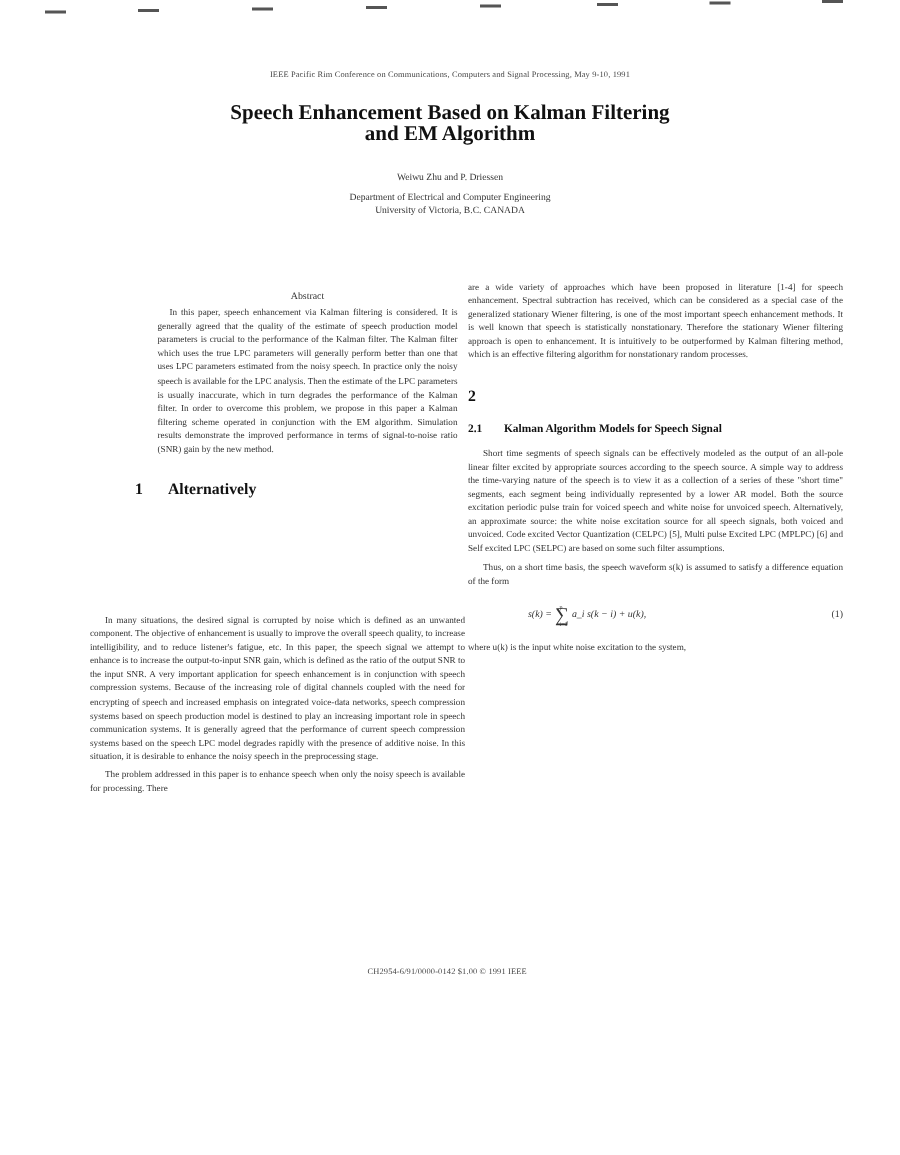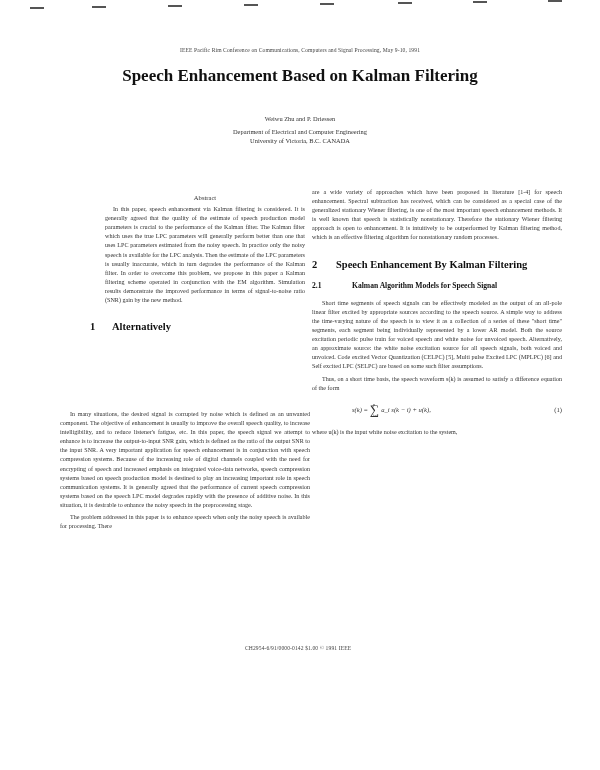--- a/index.html
+++ b/index.html
@@ -3,40 +3,40 @@
 <meta charset="utf-8">
 <style>
   html, body { margin: 0; padding: 0; background: #ffffff; }
   body { width: 600px; height: 770px; position: relative; overflow: hidden;
          font-family: "Liberation Serif", "DejaVu Serif", serif; color: #222; }
   .scan-marks { position: absolute; top: 0; left: 0; width: 600px; height: 10px; }
   .scan-marks span { position: absolute; height: 2px; width: 14px; background: #555; }
   .header-line { position: absolute; top: 47px; left: 0; width: 600px; text-align: center;
                  font-size: 5.6px; color: #444; letter-spacing: 0.1px; }
   .title { position: absolute; top: 69px; left: 0; width: 600px; text-align: center;
-           font-size: 17px; font-weight: bold; line-height: 14px; color: #111; }
+           font-size: 14px; font-weight: bold; line-height: 14px; color: #111; }
   .authors { position: absolute; top: 115px; left: 0; width: 600px; text-align: center;
              font-size: 6.4px; color: #333; }
   .affil { position: absolute; top: 128px; left: 0; width: 600px; text-align: center;
            font-size: 6.4px; line-height: 8.5px; color: #333; }
   .col { position: absolute; font-size: 6.1px; line-height: 9.1px; color: #333; text-align: justify; }
   .col-left { left: 105px; top: 193px; width: 200px; }
   .abstract-heading { text-align: center; font-size: 6.6px; margin-bottom: 3px; }
   .abstract p { margin: 0; text-indent: 8px; }
   .section-heading { font-size: 10.5px; font-weight: bold; color: #111; margin: 12px 0 14px 0;
                      display: flex; line-height: 12px; }
   .section-heading .num { width: 22px; margin-left: -15px; }
   .intro { left: 60px; top: 410px; width: 250px; }
   .intro p { margin: 0; text-indent: 10px; }
   .intro p + p { margin-top: 3px; }
   .col-right { left: 312px; top: 188px; width: 250px; }
   .col-right p { margin: 0; }
   .sec2 { font-size: 10.5px; font-weight: bold; color: #111; margin: 16px 0 10px 0; display: flex; line-height: 12.5px; }
   .sec2 .num { width: 24px; flex: none; }
-  .subsec { font-size: 7.6px; font-weight: bold; color: #111; margin: 0 0 8px 0; display: flex; line-height: 9.5px; gap: 16px; }
+  .subsec { font-size: 7.6px; font-weight: bold; color: #111; margin: 0 0 8px 0; display: flex; line-height: 9.5px; }
   .subsec .num { width: 24px; flex: none; }
   .indent { text-indent: 10px; }
   .equation { display: flex; align-items: center; margin: 10px 0 12px 0; font-size: 6.6px; font-style: italic; }
   .equation .lhs { margin-left: 40px; flex: 1; display: flex; align-items: center; }
   .sigma { font-size: 13px; font-style: normal; margin: 0 2px; line-height: 12px; position: relative; }
   .sigma small { position: absolute; font-size: 4px; left: 3px; }
   .sigma .top { top: -5px; } .sigma .bot { bottom: -6px; }
   .eqnum { font-style: normal; width: 20px; text-align: right; }
   .footer-id { position: absolute; top: 645px; left: 245px; font-size: 5.6px; color: #444; letter-spacing: 0.1px; }
 </style>
@@ -51,20 +51,21 @@
   <span style="left:320px;top:3px"></span>
     <span style="left:398px;top:2px"></span>
   <span style="left:473px;top:1px"></span>
     <span style="left:548px;top:0px"></span>
 </div>
 
 <div class="header-line">IEEE Pacific Rim Conference on Communications, Computers and Signal Processing, May 9-10, 1991</div>
 
 <div class="title">
   <div>Speech Enhancement Based on Kalman Filtering</div>
+  <div>and EM Algorithm</div>
 </div>
 
 <div class="authors">Weiwu Zhu   and   P. Driessen</div>
 <div class="affil">
   <div>Department of Electrical and Computer Engineering</div>
   <div>University of Victoria, B.C.   CANADA</div>
 </div>
 
 <div class="col col-left abstract">
   <div class="abstract-heading">Abstract</div>
@@ -77,21 +78,20 @@
 
 <div class="col intro">
   <p>In many situations, the desired signal is corrupted by noise which is defined as an unwanted component. The objective of enhancement is usually to improve the overall speech quality, to increase intelligibility, and to reduce listener's fatigue, etc. In this paper, the speech signal we attempt to enhance is to increase the output-to-input SNR gain, which is defined as the ratio of the output SNR to the input SNR. A very important application for speech enhancement is in conjunction with speech compression systems. Because of the increasing role of digital channels coupled with the need for encrypting of speech and increased emphasis on integrated voice-data networks, speech compression systems based on speech production model is destined to play an increasing important role in speech communication systems. It is generally agreed that the performance of current speech compression systems based on the speech LPC model degrades rapidly with the presence of additive noise. In this situation, it is desirable to enhance the noisy speech in the preprocessing stage.</p>
   <p>The problem addressed in this paper is to enhance speech when only the noisy speech is available for processing. There</p>
 </div>
 
 <div class="col col-right">
   <p>are a wide variety of approaches which have been proposed in literature [1-4] for speech enhancement. Spectral subtraction has received, which can be considered as a special case of the generalized stationary Wiener filtering, is one of the most important speech enhancement methods. It is well known that speech is statistically nonstationary. Therefore the stationary Wiener filtering approach is open to enhancement. It is intuitively to be outperformed by Kalman filtering method, which is an effective filtering algorithm for nonstationary random processes.</p>
   <div class="sec2">
     <span class="num">2</span>
-    <span>Speech Enhancement By Kalman Filtering</span>
   </div>
   <div class="subsec">
     <span class="num">2.1</span>
     <span>Kalman Algorithm Models for Speech Signal</span>
   </div>
   <p class="indent">Short time segments of speech signals can be effectively modeled as the output of an all-pole linear filter excited by appropriate sources according to the speech source. A simple way to address the time-varying nature of the speech is to view it as a collection of a series of these "short time" segments, each segment being individually represented by a lower AR model. Both the source excitation periodic pulse train for voiced speech and white noise for unvoiced speech. Alternatively, an approximate source: the white noise excitation source for all speech signals, both voiced and unvoiced. Code excited Vector Quantization (CELPC) [5], Multi pulse Excited LPC (MPLPC) [6] and Self excited LPC (SELPC) are based on some such filter assumptions.</p>
   <p class="indent" style="margin-top:4px">Thus, on a short time basis, the speech waveform s(k) is assumed to satisfy a difference equation of the form</p>
   <div class="equation">
     <div class="lhs">
       <span>s(k) = </span>

